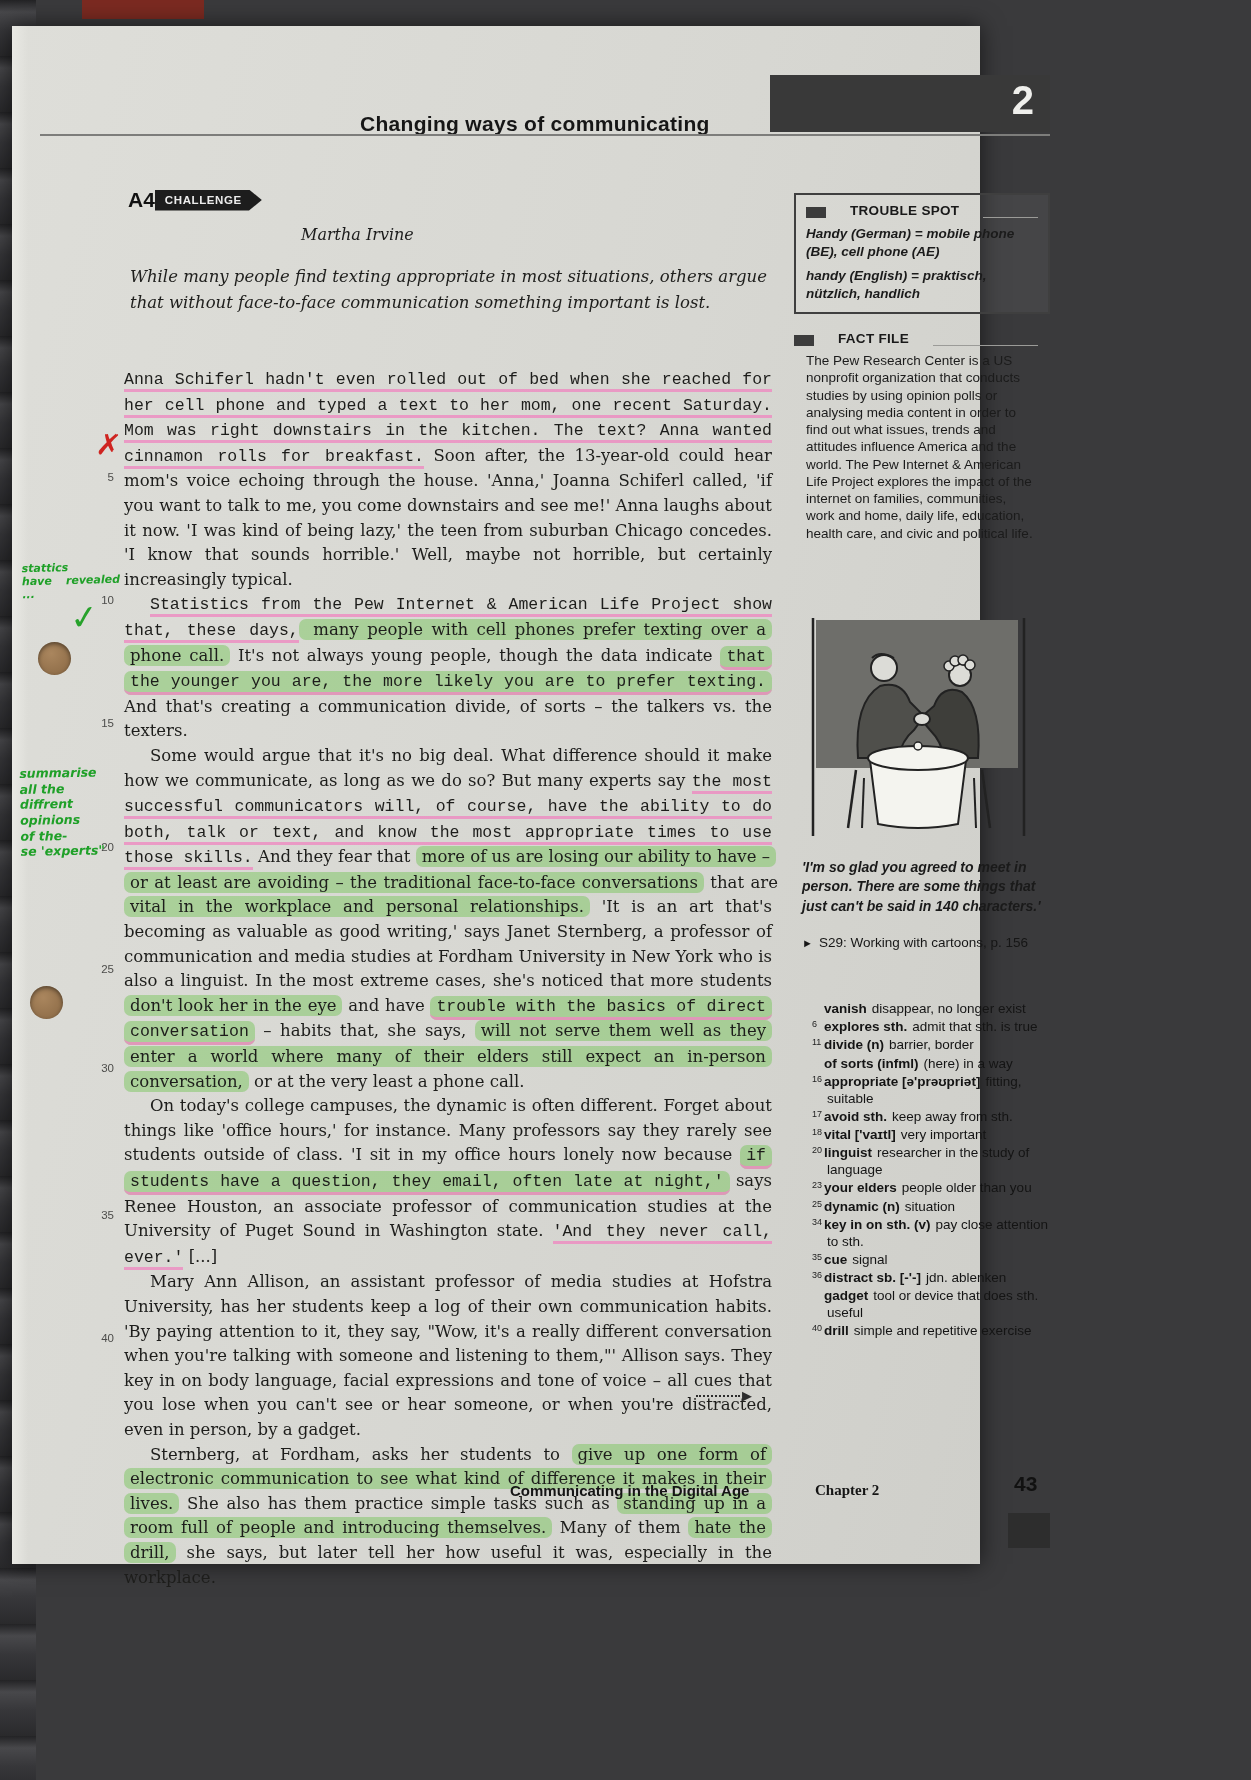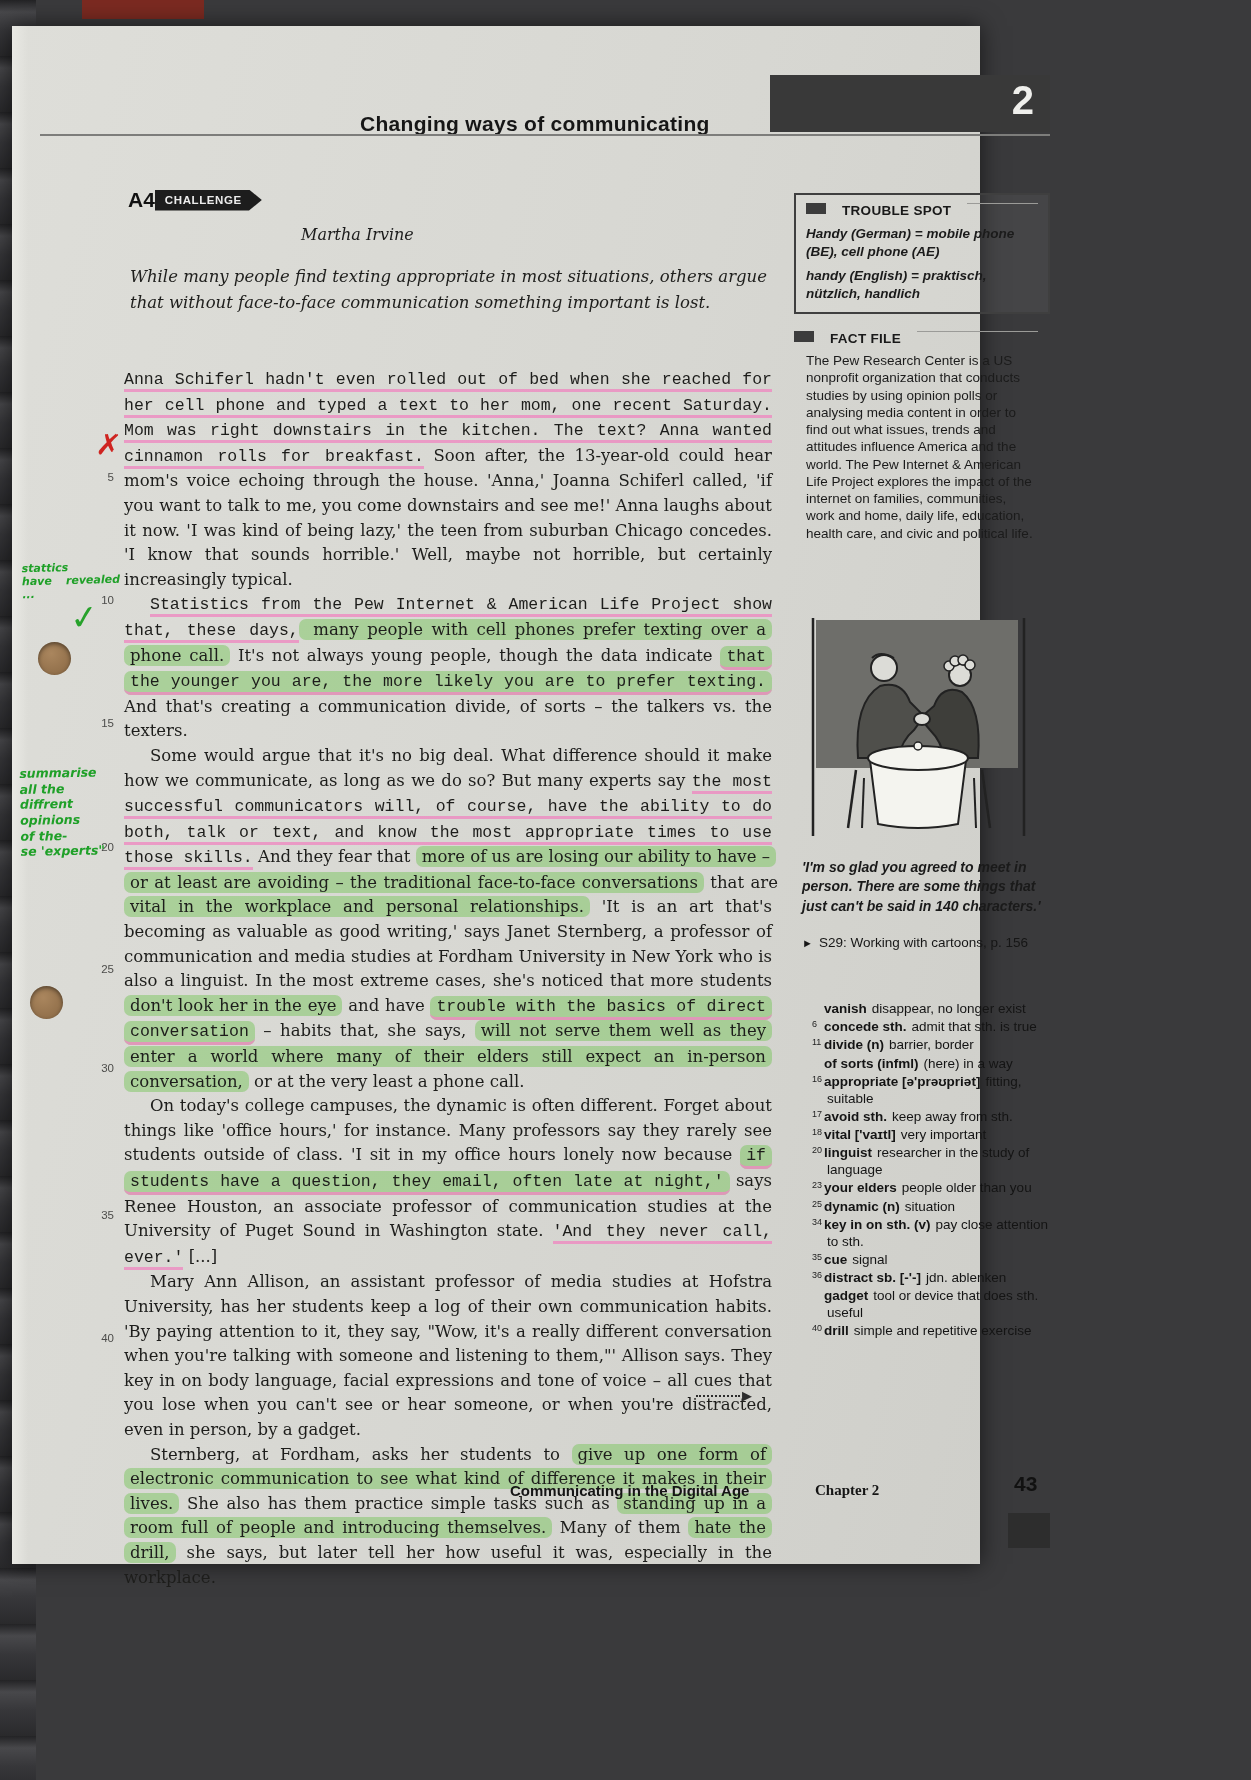--- a/index.html
+++ b/index.html
@@ -61,21 +61,21 @@
   .check{position:absolute;left:-54px;top:238px;color:#27a22b;font-size:34px;font-weight:bold;font-family:"DejaVu Sans",sans-serif;transform:rotate(-6deg);}
 
   
   .hole{position:absolute;width:33px;height:33px;border-radius:50%;
     background:radial-gradient(circle at 40% 35%,#aa865e,#886743);
     box-shadow:inset 0 2px 4px rgba(0,0,0,.45);}
   .hole1{left:26px;top:616px;}
   .hole2{left:18px;top:960px;}
 
   
-  .box-title-row{display:flex;align-items:flex-start;gap:16px;font-size:13.5px;font-weight:bold;color:#191919;letter-spacing:.3px;}
+  .box-title-row{display:flex;align-items:flex-end;gap:24px;font-size:13.5px;font-weight:bold;color:#191919;letter-spacing:.3px;}
   .sq{width:20px;height:11px;background:#3c3c3c;flex:none;}
   .hline{flex:1;height:1px;background:#9b9b98;}
   .trouble-box{position:absolute;left:782px;top:167px;width:232px;border:2px solid #3f3f3f;padding:8px 10px 10px;background:rgba(255,255,255,.06);}
   .trouble-line{margin-top:7px;font-size:13.5px;line-height:1.3;font-weight:bold;font-style:italic;color:#1b1b1b;}
   .fact{position:absolute;left:782px;top:305px;width:244px;}
   .fact-text{margin-top:6px;padding-left:12px;font-size:13.5px;line-height:1.28;color:#1b1b1b;}
 
   .cartoon{position:absolute;left:788px;top:592px;width:238px;height:228px;}
   .caption{position:absolute;left:790px;top:832px;width:240px;font-size:14px;line-height:1.38;font-weight:bold;font-style:italic;color:#1a1a1a;}
   .skillref{position:absolute;left:790px;top:908px;width:238px;font-size:13.5px;line-height:1.3;color:#161616;display:flex;gap:6px;}
@@ -206,21 +206,21 @@
 
   <div class="caption">'I'm so glad you agreed to meet in person. There are some things that just can't be said in 140 characters.'</div>
 
   <div class="skillref">
     <span class="tri">►</span>
     <span>S29: Working with cartoons, p. 156</span>
   </div>
 
   <div class="vocab">
     <div class="ventry"><span class="vnum"></span><span class="vterm">vanish</span><span class="vdef">disappear, no longer exist</span></div>
-    <div class="ventry"><span class="vnum">6</span><span class="vterm">concede sth.</span><span class="vdef">admit that sth. is true</span></div>
+    <div class="ventry"><span class="vnum">6</span><span class="vterm">explores sth.</span><span class="vdef">admit that sth. is true</span></div>
     <div class="ventry"><span class="vnum">11</span><span class="vterm">divide (n)</span><span class="vdef">barrier, border</span></div>
     <div class="ventry"><span class="vnum"></span><span class="vterm">of sorts (infml)</span><span class="vdef">(here) in a way</span></div>
     <div class="ventry"><span class="vnum">16</span><span class="vterm">appropriate [ə'prəʊpriət]</span><span class="vdef">fitting, suitable</span></div>
     <div class="ventry"><span class="vnum">17</span><span class="vterm">avoid sth.</span><span class="vdef">keep away from sth.</span></div>
     <div class="ventry"><span class="vnum">18</span><span class="vterm">vital ['vaɪtl]</span><span class="vdef">very important</span></div>
     <div class="ventry"><span class="vnum">20</span><span class="vterm">linguist</span><span class="vdef">researcher in the study of language</span></div>
     <div class="ventry"><span class="vnum">23</span><span class="vterm">your elders</span><span class="vdef">people older than you</span></div>
     <div class="ventry"><span class="vnum">25</span><span class="vterm">dynamic (n)</span><span class="vdef">situation</span></div>
     <div class="ventry"><span class="vnum">34</span><span class="vterm">key in on sth. (v)</span><span class="vdef">pay close attention to sth.</span></div>
     <div class="ventry"><span class="vnum">35</span><span class="vterm">cue</span><span class="vdef">signal</span></div>

